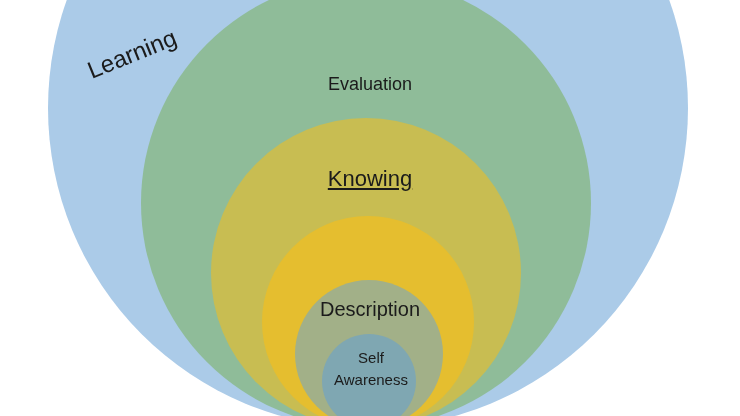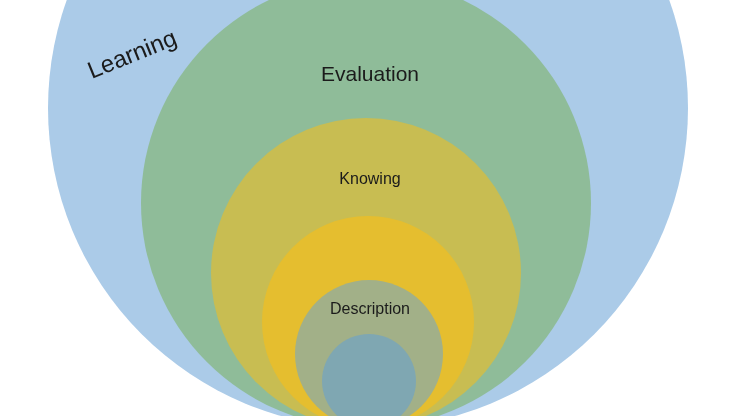--- a/index.html
+++ b/index.html
@@ -32,24 +32,24 @@
     color: #1b1b1b;
     white-space: nowrap;
     transform: translate(-50%, -50%);
     text-align: center;
   }
   .l-learning {
     left: 132px; top: 54px;
     font-size: 24px;
     transform: translate(-50%, -50%) rotate(-22deg);
   }
-  .l-evaluation  { left: 370px; top: 74px;  font-size: 21px; }
-  .l-knowing     { left: 370px; top: 179px; font-size: 16px; }
+  .l-evaluation  { left: 370px; top: 84px;  font-size: 18px; }
+  .l-knowing     { left: 370px; top: 179px; font-size: 22px; text-decoration: underline; }
   .l-reflection  { left: 370px; top: 254px; font-size: 17px; }
-  .l-description { left: 370px; top: 309px; font-size: 16px; }
+  .l-description { left: 370px; top: 309px; font-size: 20px; }
   .l-self {
     left: 371px; top: 369px;
     font-size: 15px;
     white-space: normal;
     width: 96px;
     line-height: 1.45;
   }
 </style>
 </head>
 <body>
@@ -70,14 +70,15 @@
 
   <div class="label l-learning">Learning</div>
 
   <div class="label l-evaluation">Evaluation</div>
 
   <div class="label l-knowing">Knowing</div>
 
 
   <div class="label l-description">Description</div>
 
+  <div class="label l-self">Self Awareness</div>
 
 </div>
 
 </body></html>

